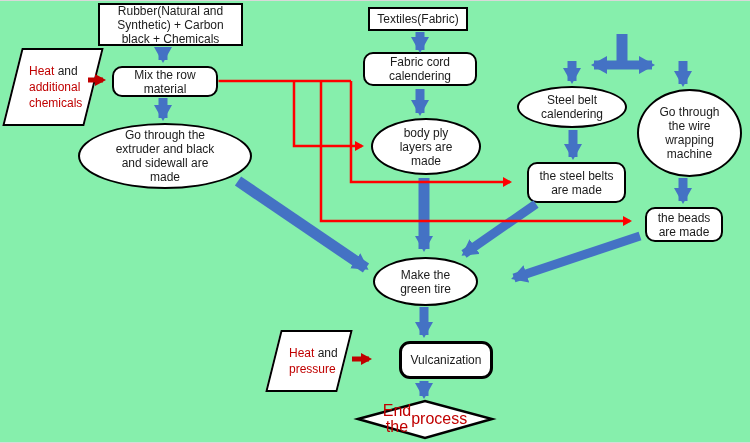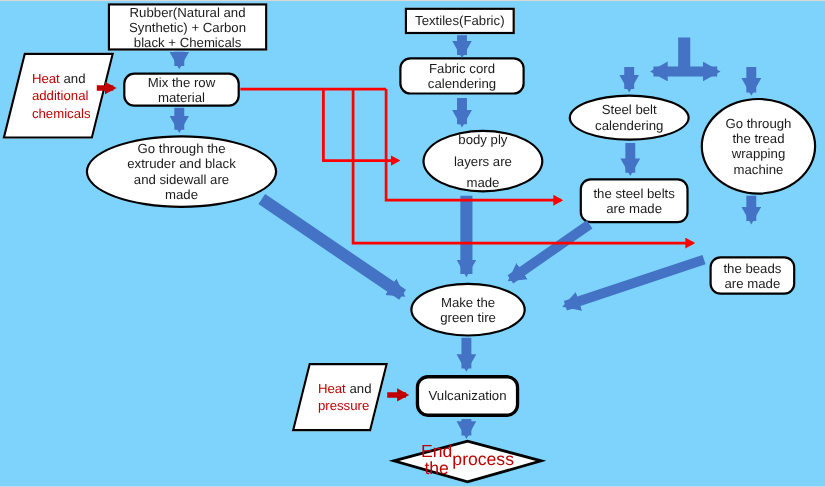--- a/index.html
+++ b/index.html
@@ -1,29 +1,29 @@
 <!DOCTYPE html>
 <html><head>
 <meta charset="utf-8">
 <style>
   html,body{margin:0;padding:0;background:#fff;}
   #canvas{
-    position:relative;width:750px;height:443px;background:#7dd3fc;
+    position:relative;width:750px;height:443px;background:#86efac;
     font-family:"Liberation Sans",sans-serif;overflow:hidden;
     border-top:1px solid #d9d9d9;border-bottom:1px solid #d9d9d9;box-sizing:border-box;
   }
   .node{
     position:absolute;box-sizing:border-box;background:#ffffff;
     border:2.5px solid #000;color:#1b1b1b;font-size:12px;line-height:14px;
     display:flex;flex-direction:column;align-items:center;justify-content:center;
     text-align:center;z-index:1;
   }
   .round{border-radius:10px;border-width:2.5px;}
   .ellipse{border-radius:50%;border-width:2.5px;}
-  .thick{border-width:3px;border-radius:11px;}
+  .thick{border-width:3px;border-radius:11px;margin-left:21px;}
   .para{
     position:absolute;box-sizing:border-box;background:#fff;border:2.5px solid #000;
     transform:skewX(-14deg);z-index:1;
   }
   .para-inner{
     transform:skewX(14deg);width:100%;height:100%;box-sizing:border-box;
     display:flex;flex-direction:column;justify-content:center;
     font-size:12px;line-height:16px;color:#1b1b1b;text-align:left;
   }
   .red{color:#C00000;}
@@ -75,44 +75,44 @@
     <span class="line">extruder and black</span>
     <span class="line">and sidewall are</span>
     <span class="line">made</span>
   </div>
 
   <div class="node round" style="left:363px;top:51px;width:114px;height:34px;">
     <span class="line">Fabric cord</span>
     <span class="line">calendering</span>
   </div>
 
-  <div class="node ellipse" style="left:384px;top:117px;width:110px;height:57px;justify-content:space-between;">
+  <div class="node ellipse" style="left:371px;top:117px;width:110px;height:57px;">
     <span class="line">body ply</span>
     <span class="line">layers are</span>
     <span class="line">made</span>
   </div>
 
   <div class="node ellipse" style="left:517px;top:85px;width:110px;height:42px;">
     <span class="line">Steel belt</span>
     <span class="line">calendering</span>
   </div>
 
   <div class="node ellipse" style="left:637px;top:88px;width:105px;height:88px;">
     <span class="line">Go through</span>
-    <span class="line">the tread</span>
+    <span class="line">the wire</span>
     <span class="line">wrapping</span>
     <span class="line">machine</span>
   </div>
 
   <div class="node round" style="left:527px;top:161px;width:99px;height:41px;">
     <span class="line">the steel belts</span>
     <span class="line">are made</span>
   </div>
 
-  <div class="node round" style="left:645px;top:206px;width:78px;height:35px;margin-top:26px;">
+  <div class="node round" style="left:645px;top:206px;width:78px;height:35px;">
     <span class="line">the beads</span>
     <span class="line">are made</span>
   </div>
 
   <div class="node ellipse" style="left:373px;top:256px;width:105px;height:49px;">
     <span class="line">Make the</span>
     <span class="line">green tire</span>
   </div>
 
   <div class="para" style="left:273px;top:329px;width:72px;height:62px;">

